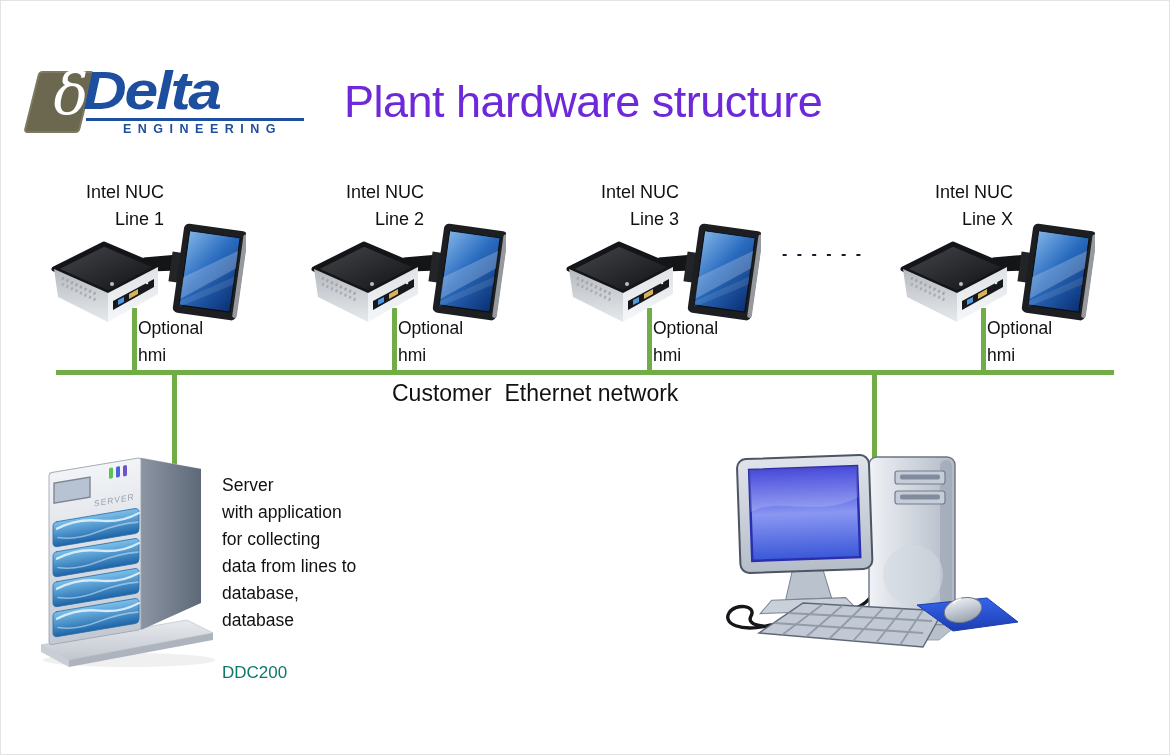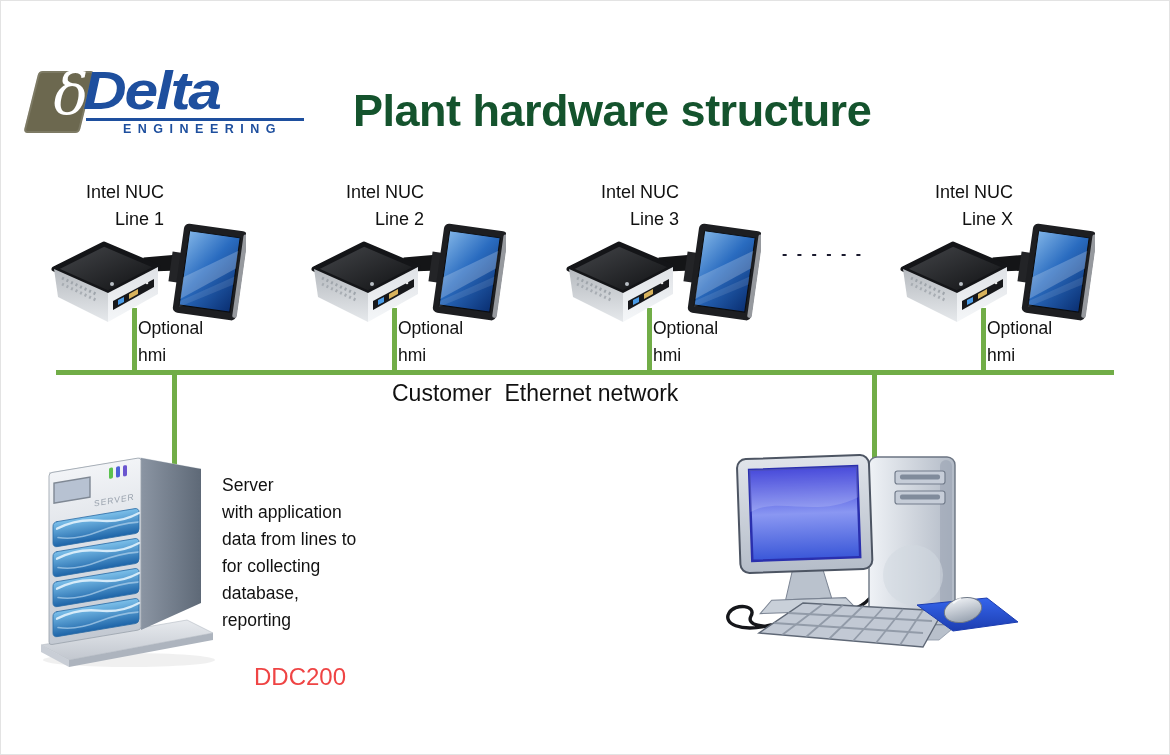--- a/index.html
+++ b/index.html
@@ -8,41 +8,41 @@
 
   
   .logo{position:absolute;left:20px;top:62px;width:285px;height:80px;}
   .logo-plate{position:absolute;left:10px;top:8px;width:56px;height:62px;background:#6C684F;transform:skewX(-14deg);border-radius:4px;box-shadow:inset 0 0 0 2px rgba(255,255,255,.12);}
   .delta-glyph{position:absolute;left:22px;top:-4px;width:56px;height:70px;color:#fff;font-family:"DejaVu Serif",serif;font-style:italic;font-size:58px;line-height:70px;text-align:center;}
   .logo-brand{position:absolute;left:62px;top:-4px;font-size:54px;font-weight:bold;font-style:italic;color:#1E4F9E;transform:scaleX(1.12);transform-origin:left;letter-spacing:-2px;}
   .logo-rule{position:absolute;left:65px;top:55px;width:218px;height:2.5px;background:#1E4F9E;}
   .logo-sub{position:absolute;left:67px;top:59px;font-size:12.5px;font-weight:bold;color:#1E4F9E;letter-spacing:6.5px;white-space:nowrap;margin-left:35px;}
 
   
-  .title{position:absolute;left:340px;top:72px;margin:12px;font-size:45px;font-weight:700;color:#14532d;letter-spacing:-.5px;white-space:nowrap;}
+  .title{position:absolute;left:340px;top:72px;margin:3px;font-size:45px;font-weight:400;color:#6d28d9;letter-spacing:-.5px;white-space:nowrap;}
 
   
   .net-line{position:absolute;left:55px;top:369px;width:1058px;height:5px;background:#71AD47;}
   .net-label{position:absolute;left:391px;top:379px;font-size:23px;color:#111;white-space:pre;}
   .dashes{position:absolute;left:781px;top:244px;font-size:16px;font-weight:bold;color:#1a1a2e;letter-spacing:2.5px;white-space:nowrap;}
   .drop{position:absolute;width:5px;background:#71AD47;}
   .server-drop{left:171px;top:372px;height:101px;}
   .client-drop{left:871px;top:372px;height:106px;}
 
   
   .nuc-unit{position:absolute;top:175px;width:250px;height:210px;}
   .unit-name{position:absolute;left:-2px;top:3px;width:120px;text-align:right;font-size:18px;line-height:27px;color:#111;}
   .nuc-art{position:absolute;left:0;top:47px;width:200px;height:110px;}
   .hmi-label{position:absolute;left:92px;top:139px;width:120px;text-align:left;font-size:17.5px;line-height:27px;color:#111;}
   .unit-drop{left:86px;top:132px;height:66px;}
 
   
   .server-art{position:absolute;left:36px;top:452px;width:180px;height:215px;}
   .server-text{position:absolute;left:221px;top:471px;font-size:17.5px;line-height:27px;color:#111;white-space:nowrap;}
-  .server-model{position:absolute;left:221px;top:662px;font-size:24px;color:#ef4444;margin-left:32px;}
+  .server-model{position:absolute;left:221px;top:662px;font-size:17px;color:#0f766e;}
   .client-art{position:absolute;left:718px;top:452px;width:300px;height:235px;}
   .client-text{position:absolute;left:977px;top:461px;font-size:17.5px;line-height:27.5px;color:#111;white-space:nowrap;}
 </style>
 </head>
 <body>
 
 <svg width="0" height="0" style="position:absolute" aria-hidden="true">
   <defs>
     <linearGradient id="gScreen" x1="0" y1="0" x2="1" y2="1">
       <stop offset="0" stop-color="#7fb3e6"></stop>
@@ -278,24 +278,24 @@
       <div>hmi</div>
     </div>
   </div>
 
   <svg class="server-art">
       <use href="#sym-server"></use>
     </svg>
   <div class="server-text">
     <div>Server</div>
     <div>with application</div>
+    <div>for collecting</div>
     <div>data from lines to</div>
-    <div>for collecting</div>
     <div>database,</div>
-    <div>reporting</div>
+    <div>database</div>
   </div>
   <div class="server-model">DDC200</div>
 
   <svg class="client-art">
       <use href="#sym-client"></use>
     </svg>
 
 </div>
 
 </body></html>

